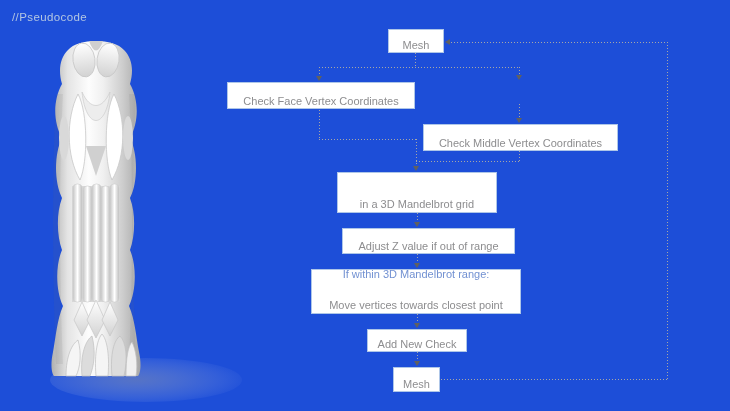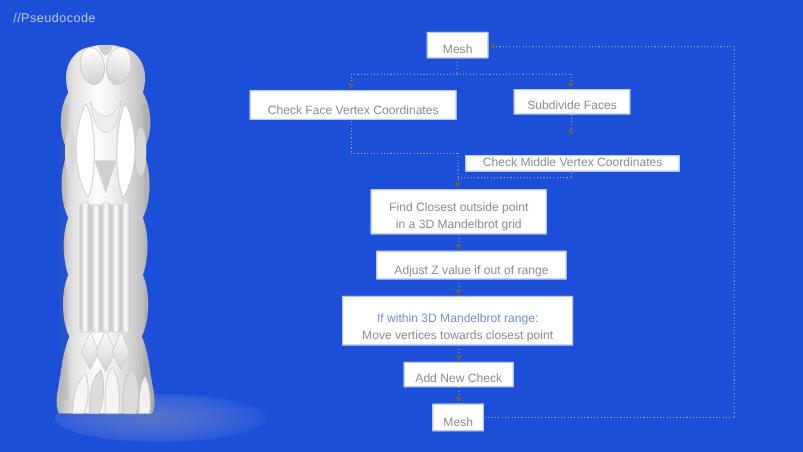--- a/index.html
+++ b/index.html
@@ -21,24 +21,24 @@
     display:flex; flex-direction:column; align-items:center; justify-content:flex-end;
     text-align:center; white-space:nowrap;
   }
   .node .l2 { color:#8d8d8f; }
   .node .blue { color:#7291d2; }
   .two-line { line-height:15px; }
 
   #n-mesh-top    { left:388px; top:29px;  width:56px;  height:24px; }
   #n-check-face  { left:227px; top:82px;  width:188px; height:27px; }
   #n-subdivide   { left:467px; top:81px;  width:106px; height:23px; }
-  #n-check-middle{ left:423px; top:124px; width:195px; height:15px;margin-top:17px; }
+  #n-check-middle{ left:423px; top:124px; width:195px; height:27px; }
   #n-find-closest{ left:337px; top:172px; width:160px; height:41px; }
   #n-adjust-z    { left:342px; top:228px; width:173px; height:26px; }
-  #n-if-within   { left:311px; top:269px; width:210px; height:45px; }
+  #n-if-within   { left:311px; top:269px; width:210px; height:45px;gap:16px; }
   #n-add-faces   { left:367px; top:329px; width:100px; height:23px; }
   #n-mesh-bottom { left:393px; top:367px; width:47px;  height:25px; }
 
   
   .dot-h, .dot-v { position:absolute; }
   .dot-h { height:1px; background-image:repeating-linear-gradient(to right,#a6a6a6 0 1px,transparent 1px 3px); }
   .dot-v { width:1px;  background-image:repeating-linear-gradient(to bottom,#a6a6a6 0 1px,transparent 1px 3px); }
   .c1 { left:415px; top:53px;  height:14px; }
   .c2 { left:319px; top:67px;  width:201px; }
   .c3 { left:319px; top:67px;  height:9px; }
@@ -178,30 +178,26 @@
   <div class="ar-l a9"></div>
 
   <div class="node" id="n-mesh-top">
     <span>Mesh</span>
   </div>
 
   <div class="node" id="n-check-face">
     <span>Check Face Vertex Coordinates</span>
   </div>
 
-  <div class="node" id="n-subdivide">
-    <span>Subdivide Faces</span>
-  </div>
 
   <div class="node" id="n-check-middle">
     <span>Check Middle Vertex Coordinates</span>
   </div>
 
   <div class="node two-line" id="n-find-closest">
-    <span>Find Closest outside point</span>
     <span>in a 3D Mandelbrot grid</span>
   </div>
 
   <div class="node" id="n-adjust-z">
     <span>Adjust Z value if out of range</span>
   </div>
 
   <div class="node two-line" id="n-if-within">
     <span class="blue">If within 3D Mandelbrot range:</span>
     <span class="l2">Move vertices towards closest point</span>

